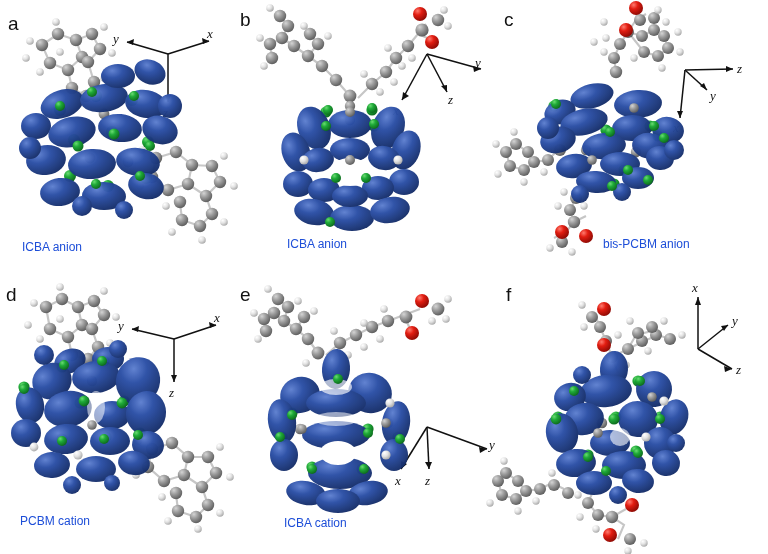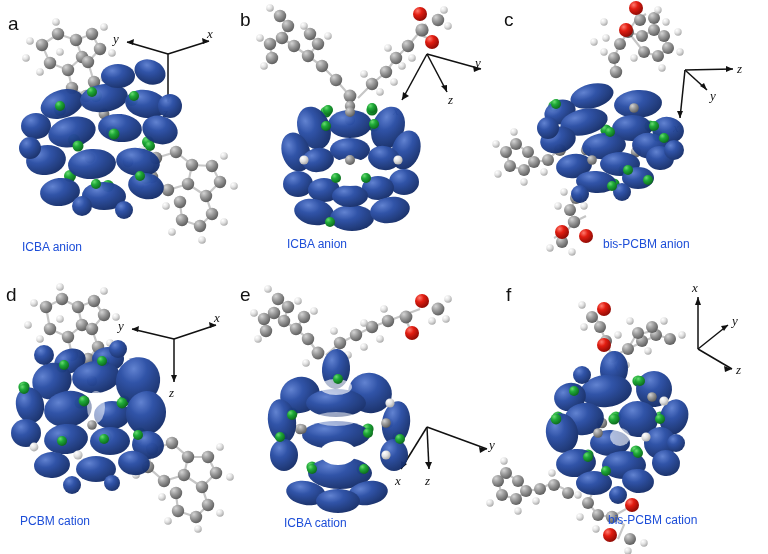--- a/index.html
+++ b/index.html
@@ -875,16 +875,15 @@
           <circle cx="150" cy="176" r="5" fill="url(#gG)"></circle>
           <circle cx="118" cy="194" r="5" fill="url(#gG)"></circle>
           <circle cx="164" cy="120" r="4.8" fill="url(#gC)"></circle>
           <circle cx="110" cy="156" r="4.8" fill="url(#gC)"></circle>
           <circle cx="158" cy="160" r="4.6" fill="url(#gH)"></circle>
           <circle cx="176" cy="124" r="4.6" fill="url(#gH)"></circle>
         </g>
       </svg>
     </div>
 
-    <div class="panel-caption" style="left:120px;top:237px;">bis-PCBM cation</div>
   </div>
 
 </div>
 
 </body></html>

